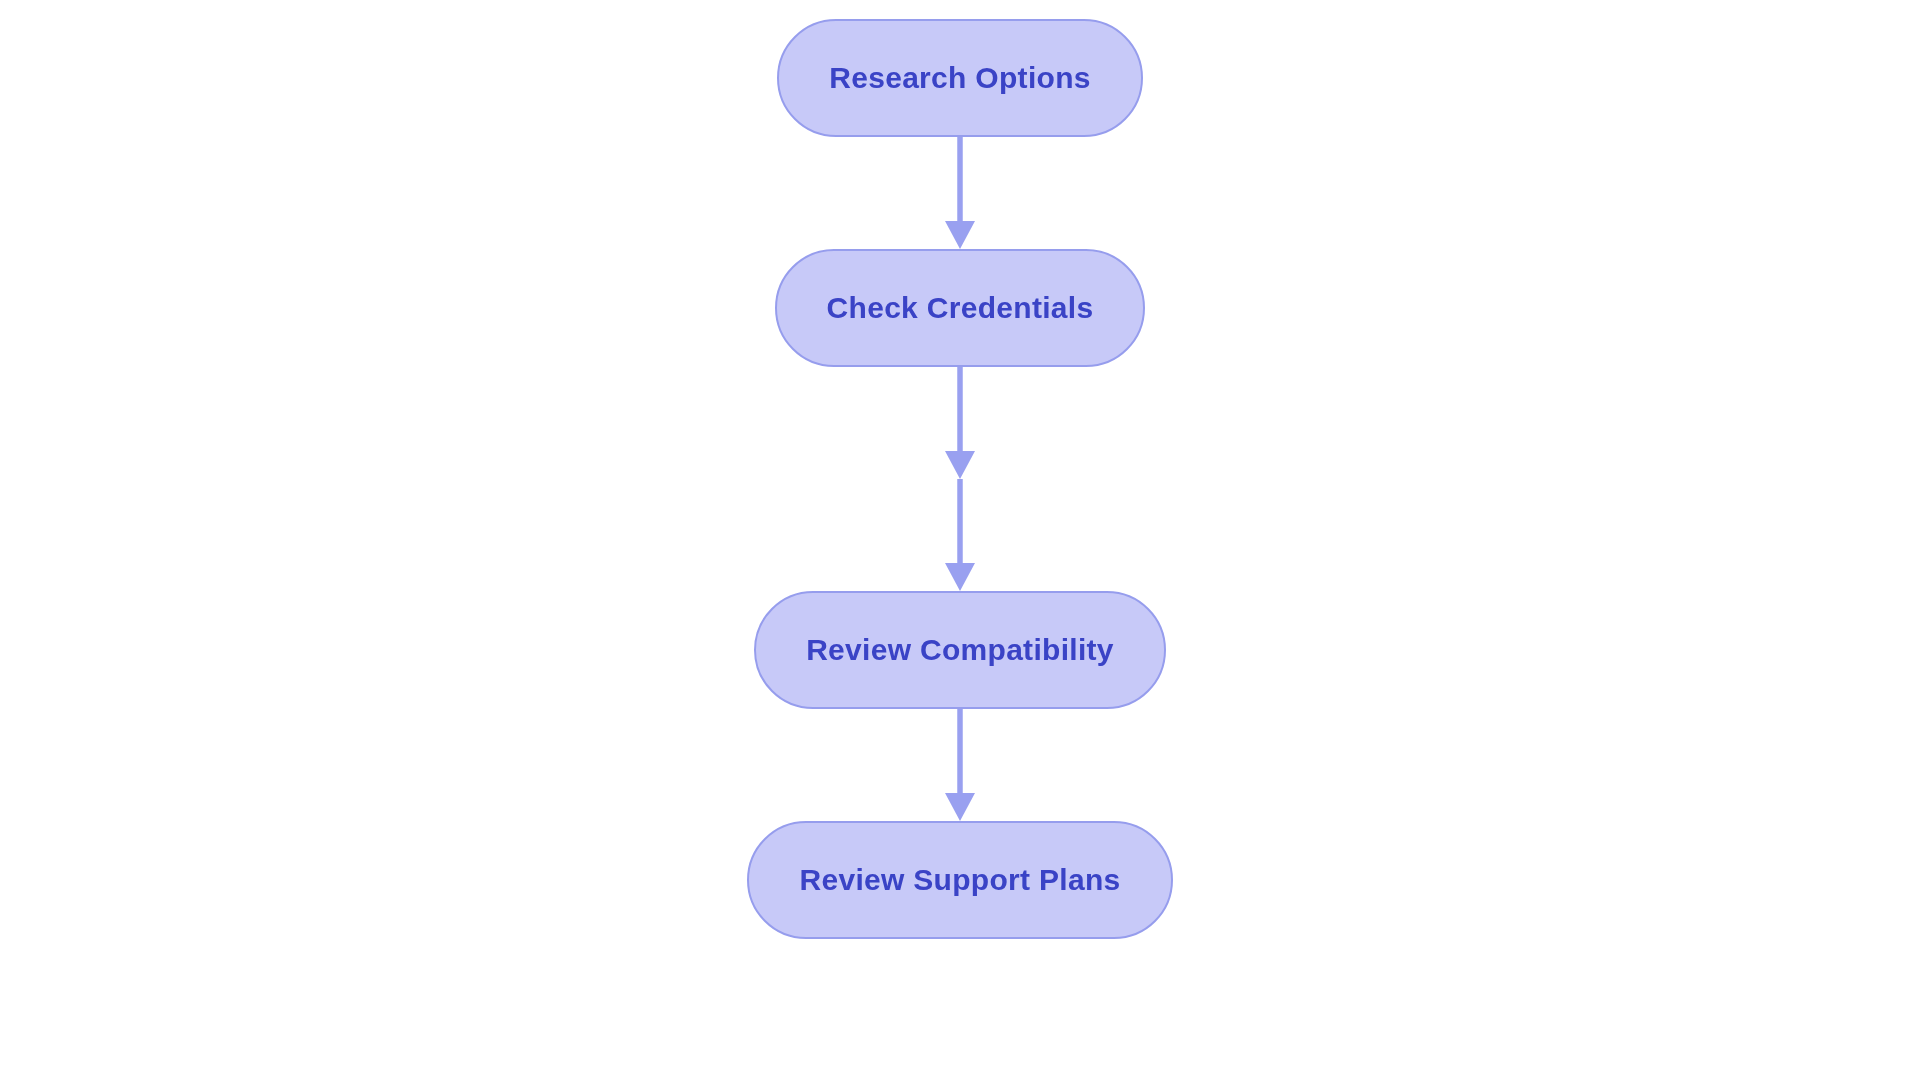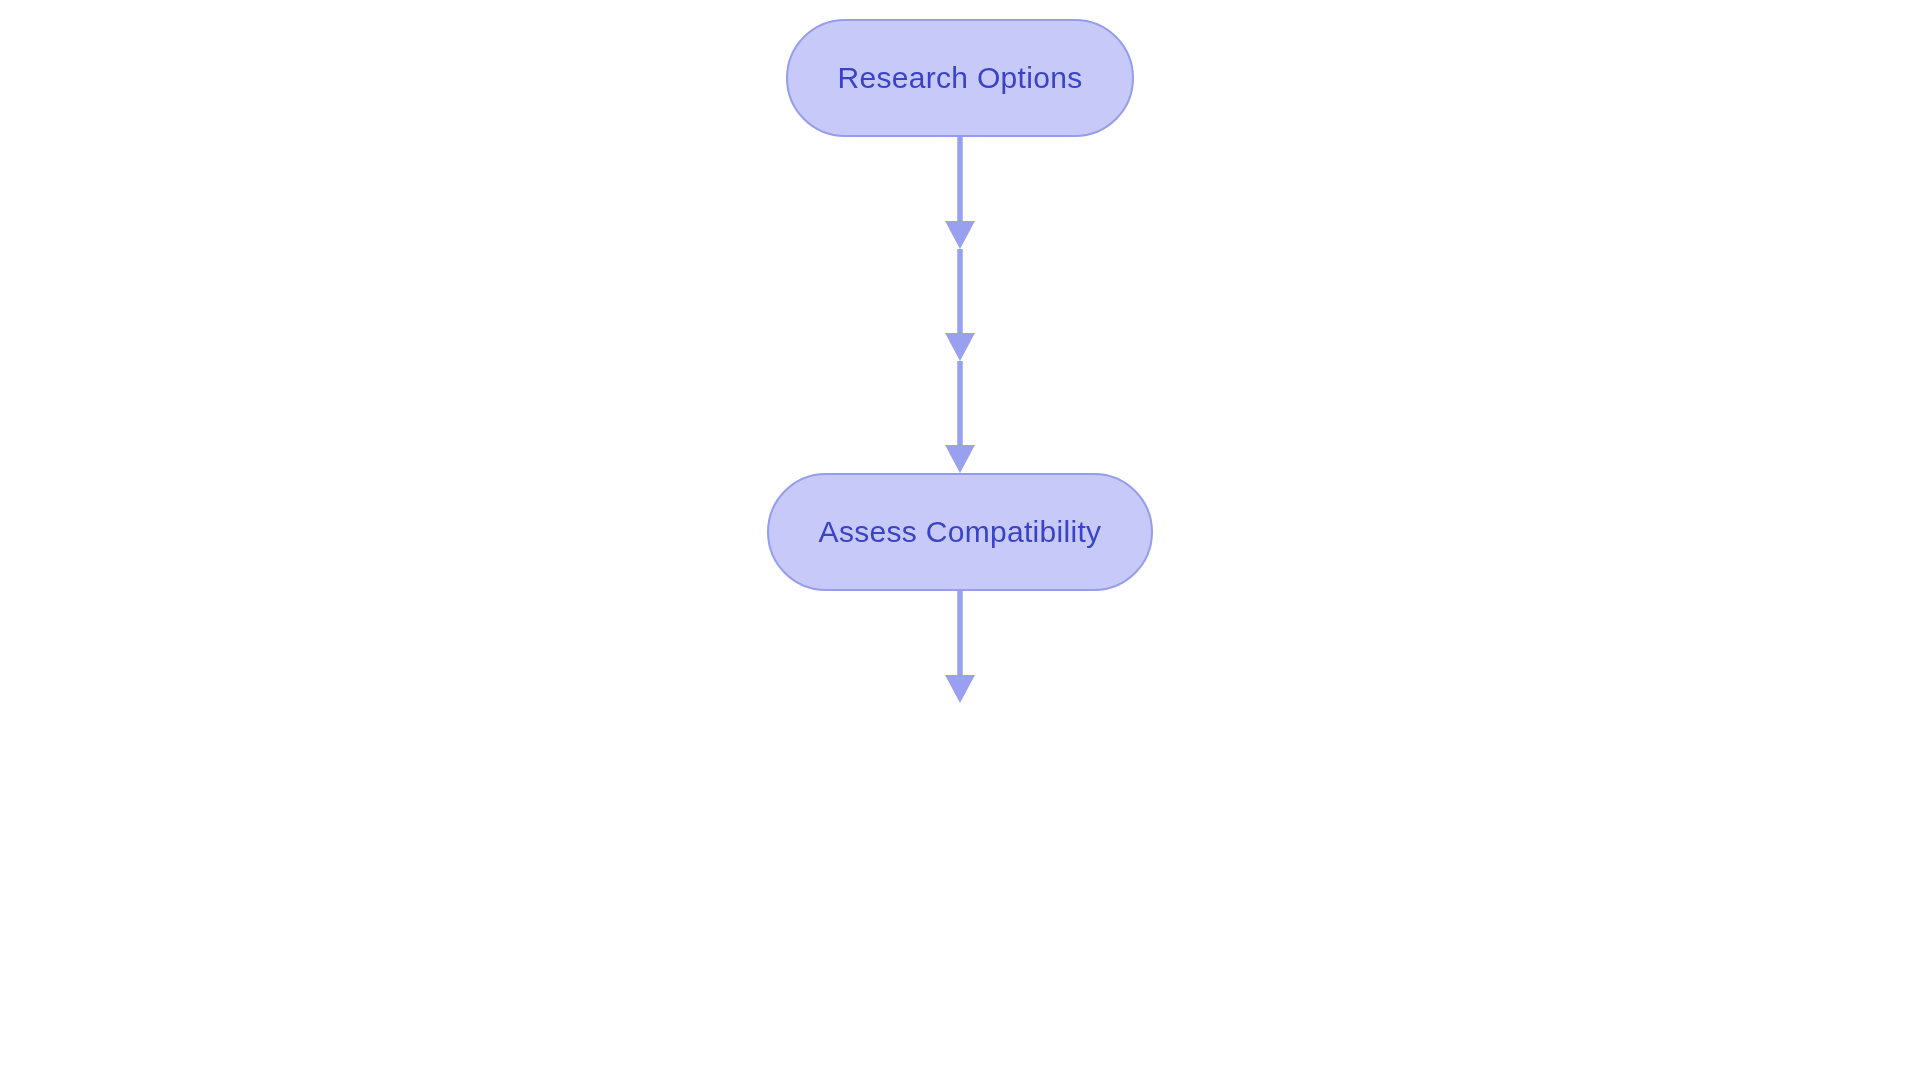--- a/index.html
+++ b/index.html
@@ -38,20 +38,21 @@
     border: 2px solid #969ded;
     display: flex;
     align-items: center;
     justify-content: center;
   }
   .node-label {
     font-size: 30px;
     letter-spacing: 0.3px;
     color: #3a43c6;
     white-space: nowrap;
+    font-weight: bold;
   }
   .connector {
     display: block;
     width: 40px;
     height: 112px;
     flex: 0 0 auto;
   }
   .connector line {
     stroke: #99a0f0;
     stroke-width: 5.5;
@@ -68,36 +69,42 @@
 
     <div class="node">
       <span class="node-label">Research Options</span>
     </div>
 
     <svg class="connector" width="40" height="112" viewBox="0 0 40 112">
       <line x1="20" y1="0" x2="20" y2="88" stroke="#99a0f0"></line>
       <polygon points="5,84 35,84 20,112" fill="#99a0f0"></polygon>
     </svg>
 
+    <div class="node">
+      <span class="node-label">Check Credentials</span>
+    </div>
 
     <svg class="connector" width="40" height="112" viewBox="0 0 40 112">
       <line x1="20" y1="0" x2="20" y2="88" stroke="#99a0f0"></line>
       <polygon points="5,84 35,84 20,112" fill="#99a0f0"></polygon>
     </svg>
 
 
     <svg class="connector" width="40" height="112" viewBox="0 0 40 112">
       <line x1="20" y1="0" x2="20" y2="88" stroke="#99a0f0"></line>
       <polygon points="5,84 35,84 20,112" fill="#99a0f0"></polygon>
     </svg>
 
     <div class="node">
-      <span class="node-label">Assess Compatibility</span>
+      <span class="node-label">Review Compatibility</span>
     </div>
 
     <svg class="connector" width="40" height="112" viewBox="0 0 40 112">
       <line x1="20" y1="0" x2="20" y2="88" stroke="#99a0f0"></line>
       <polygon points="5,84 35,84 20,112" fill="#99a0f0"></polygon>
     </svg>
 
+    <div class="node">
+      <span class="node-label">Review Support Plans</span>
+    </div>
 
   </div>
 </div>
 
 </body></html>

